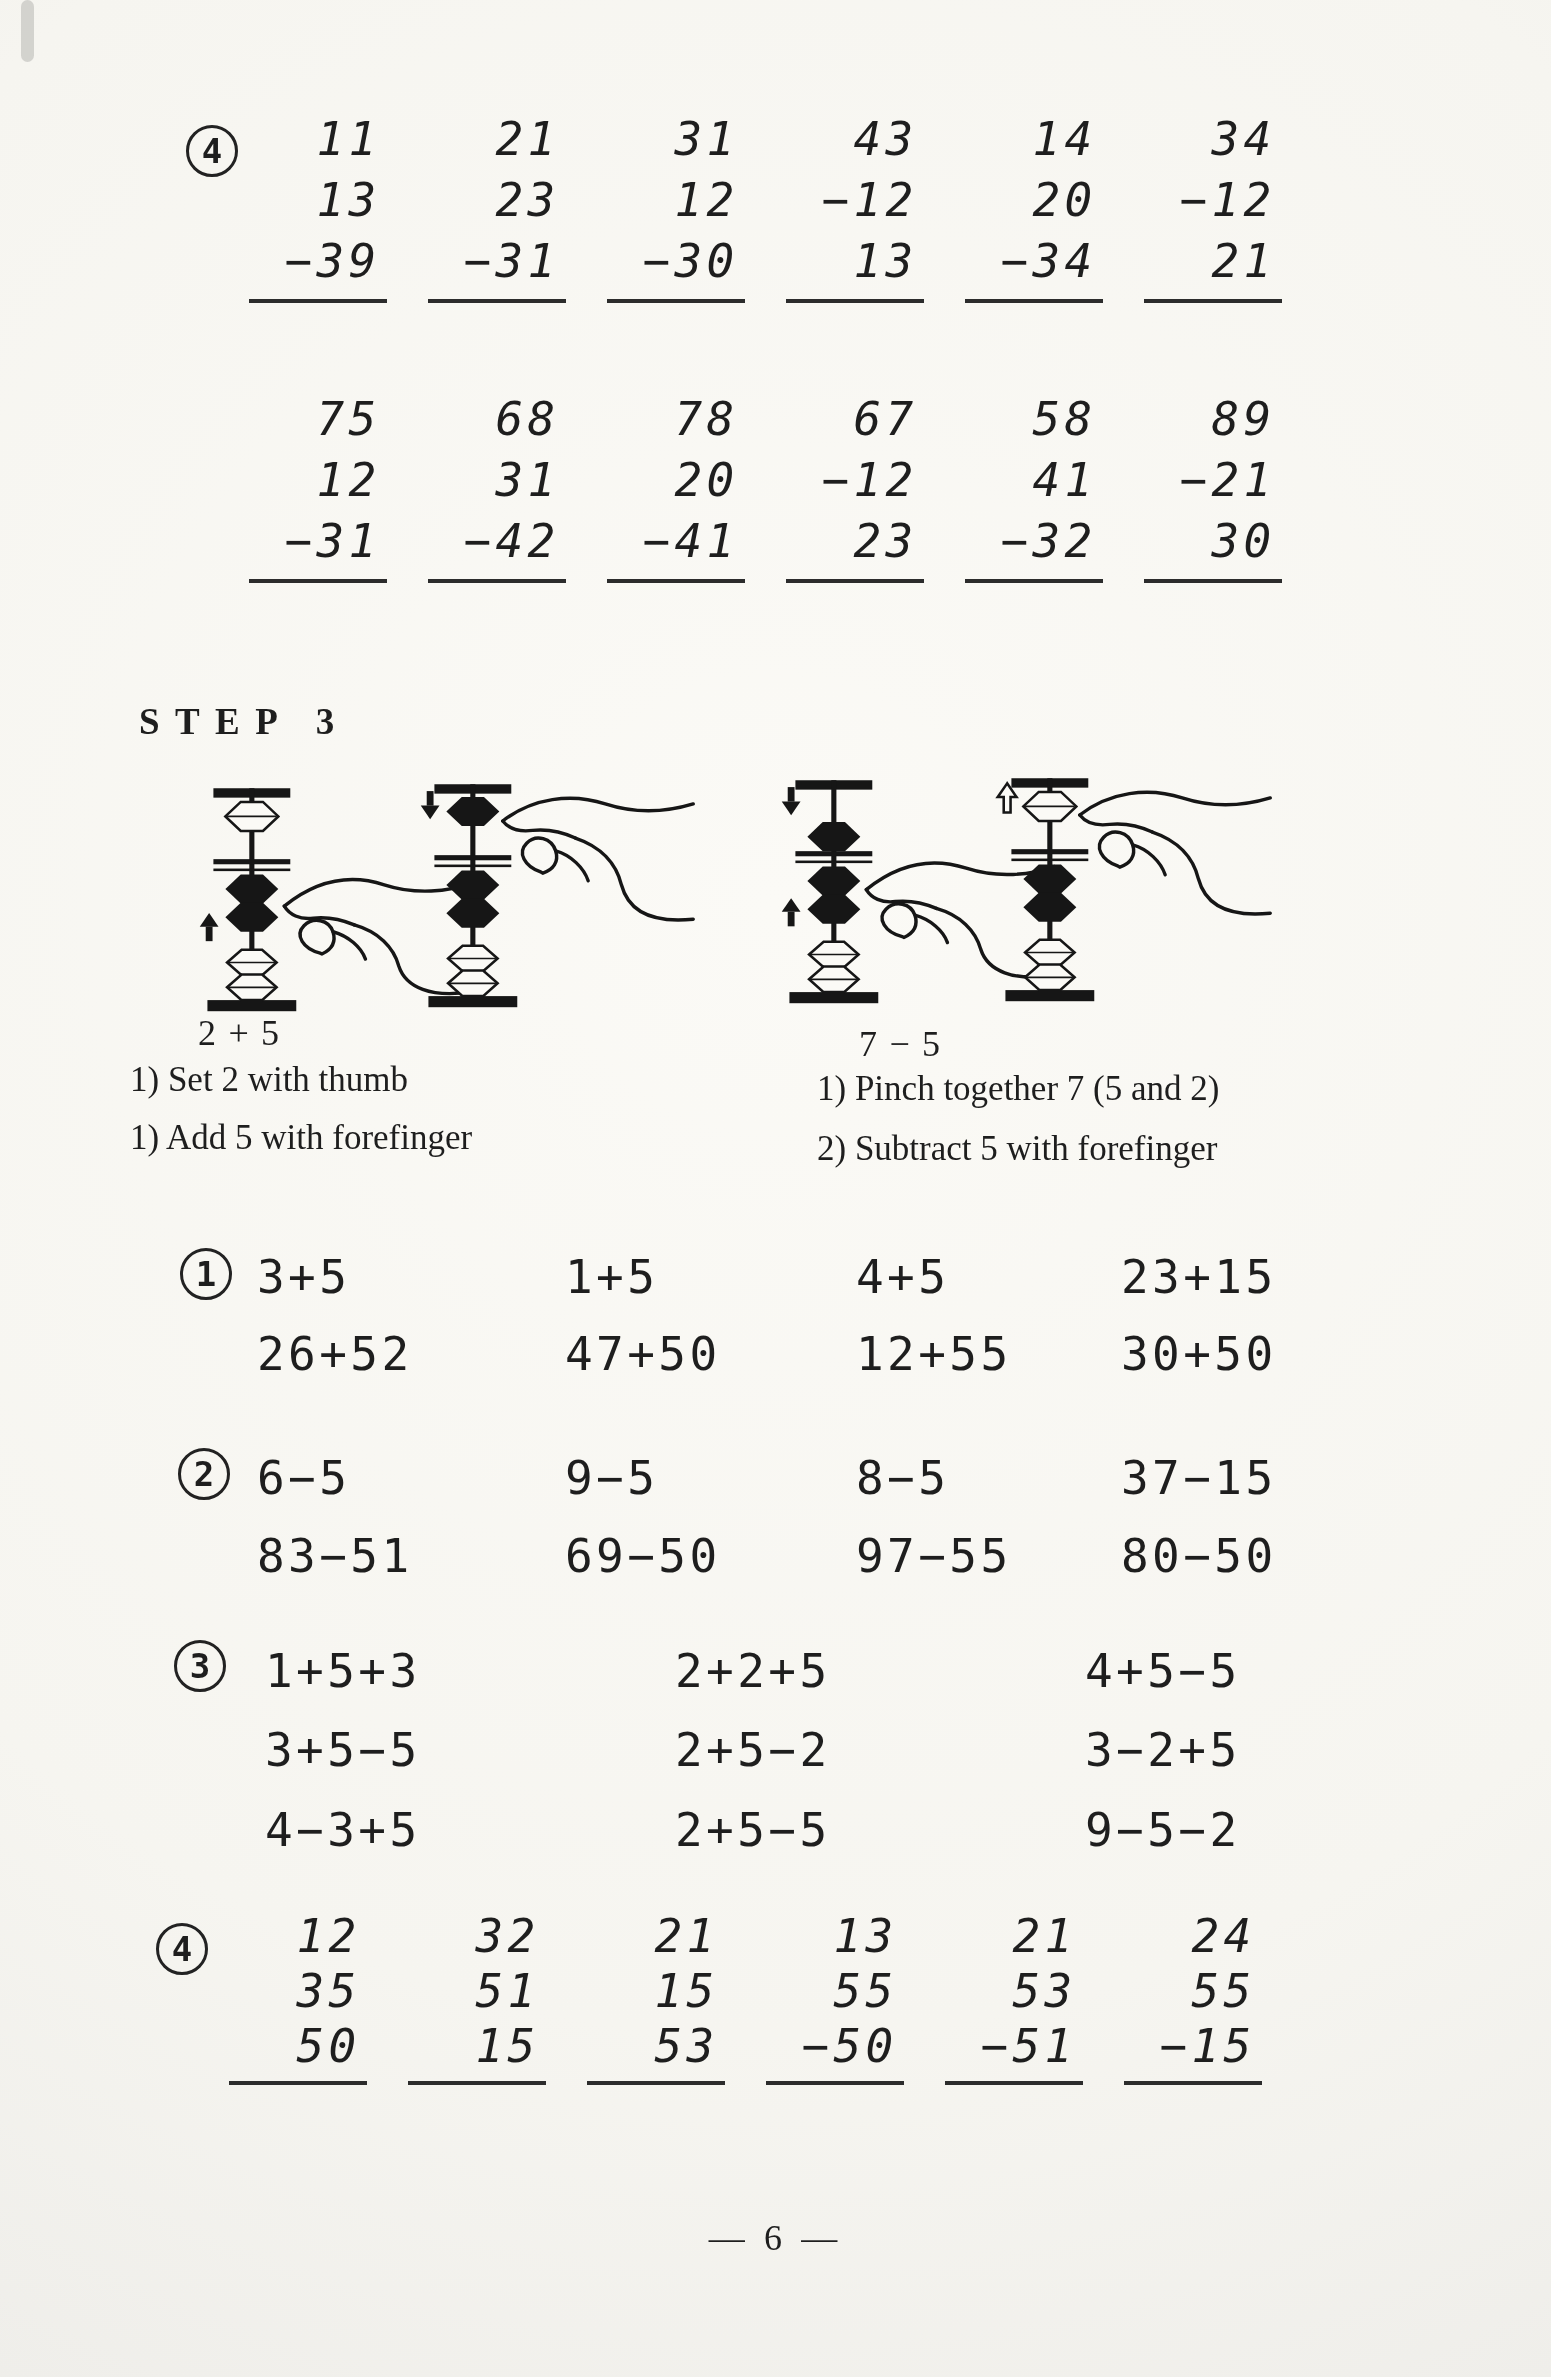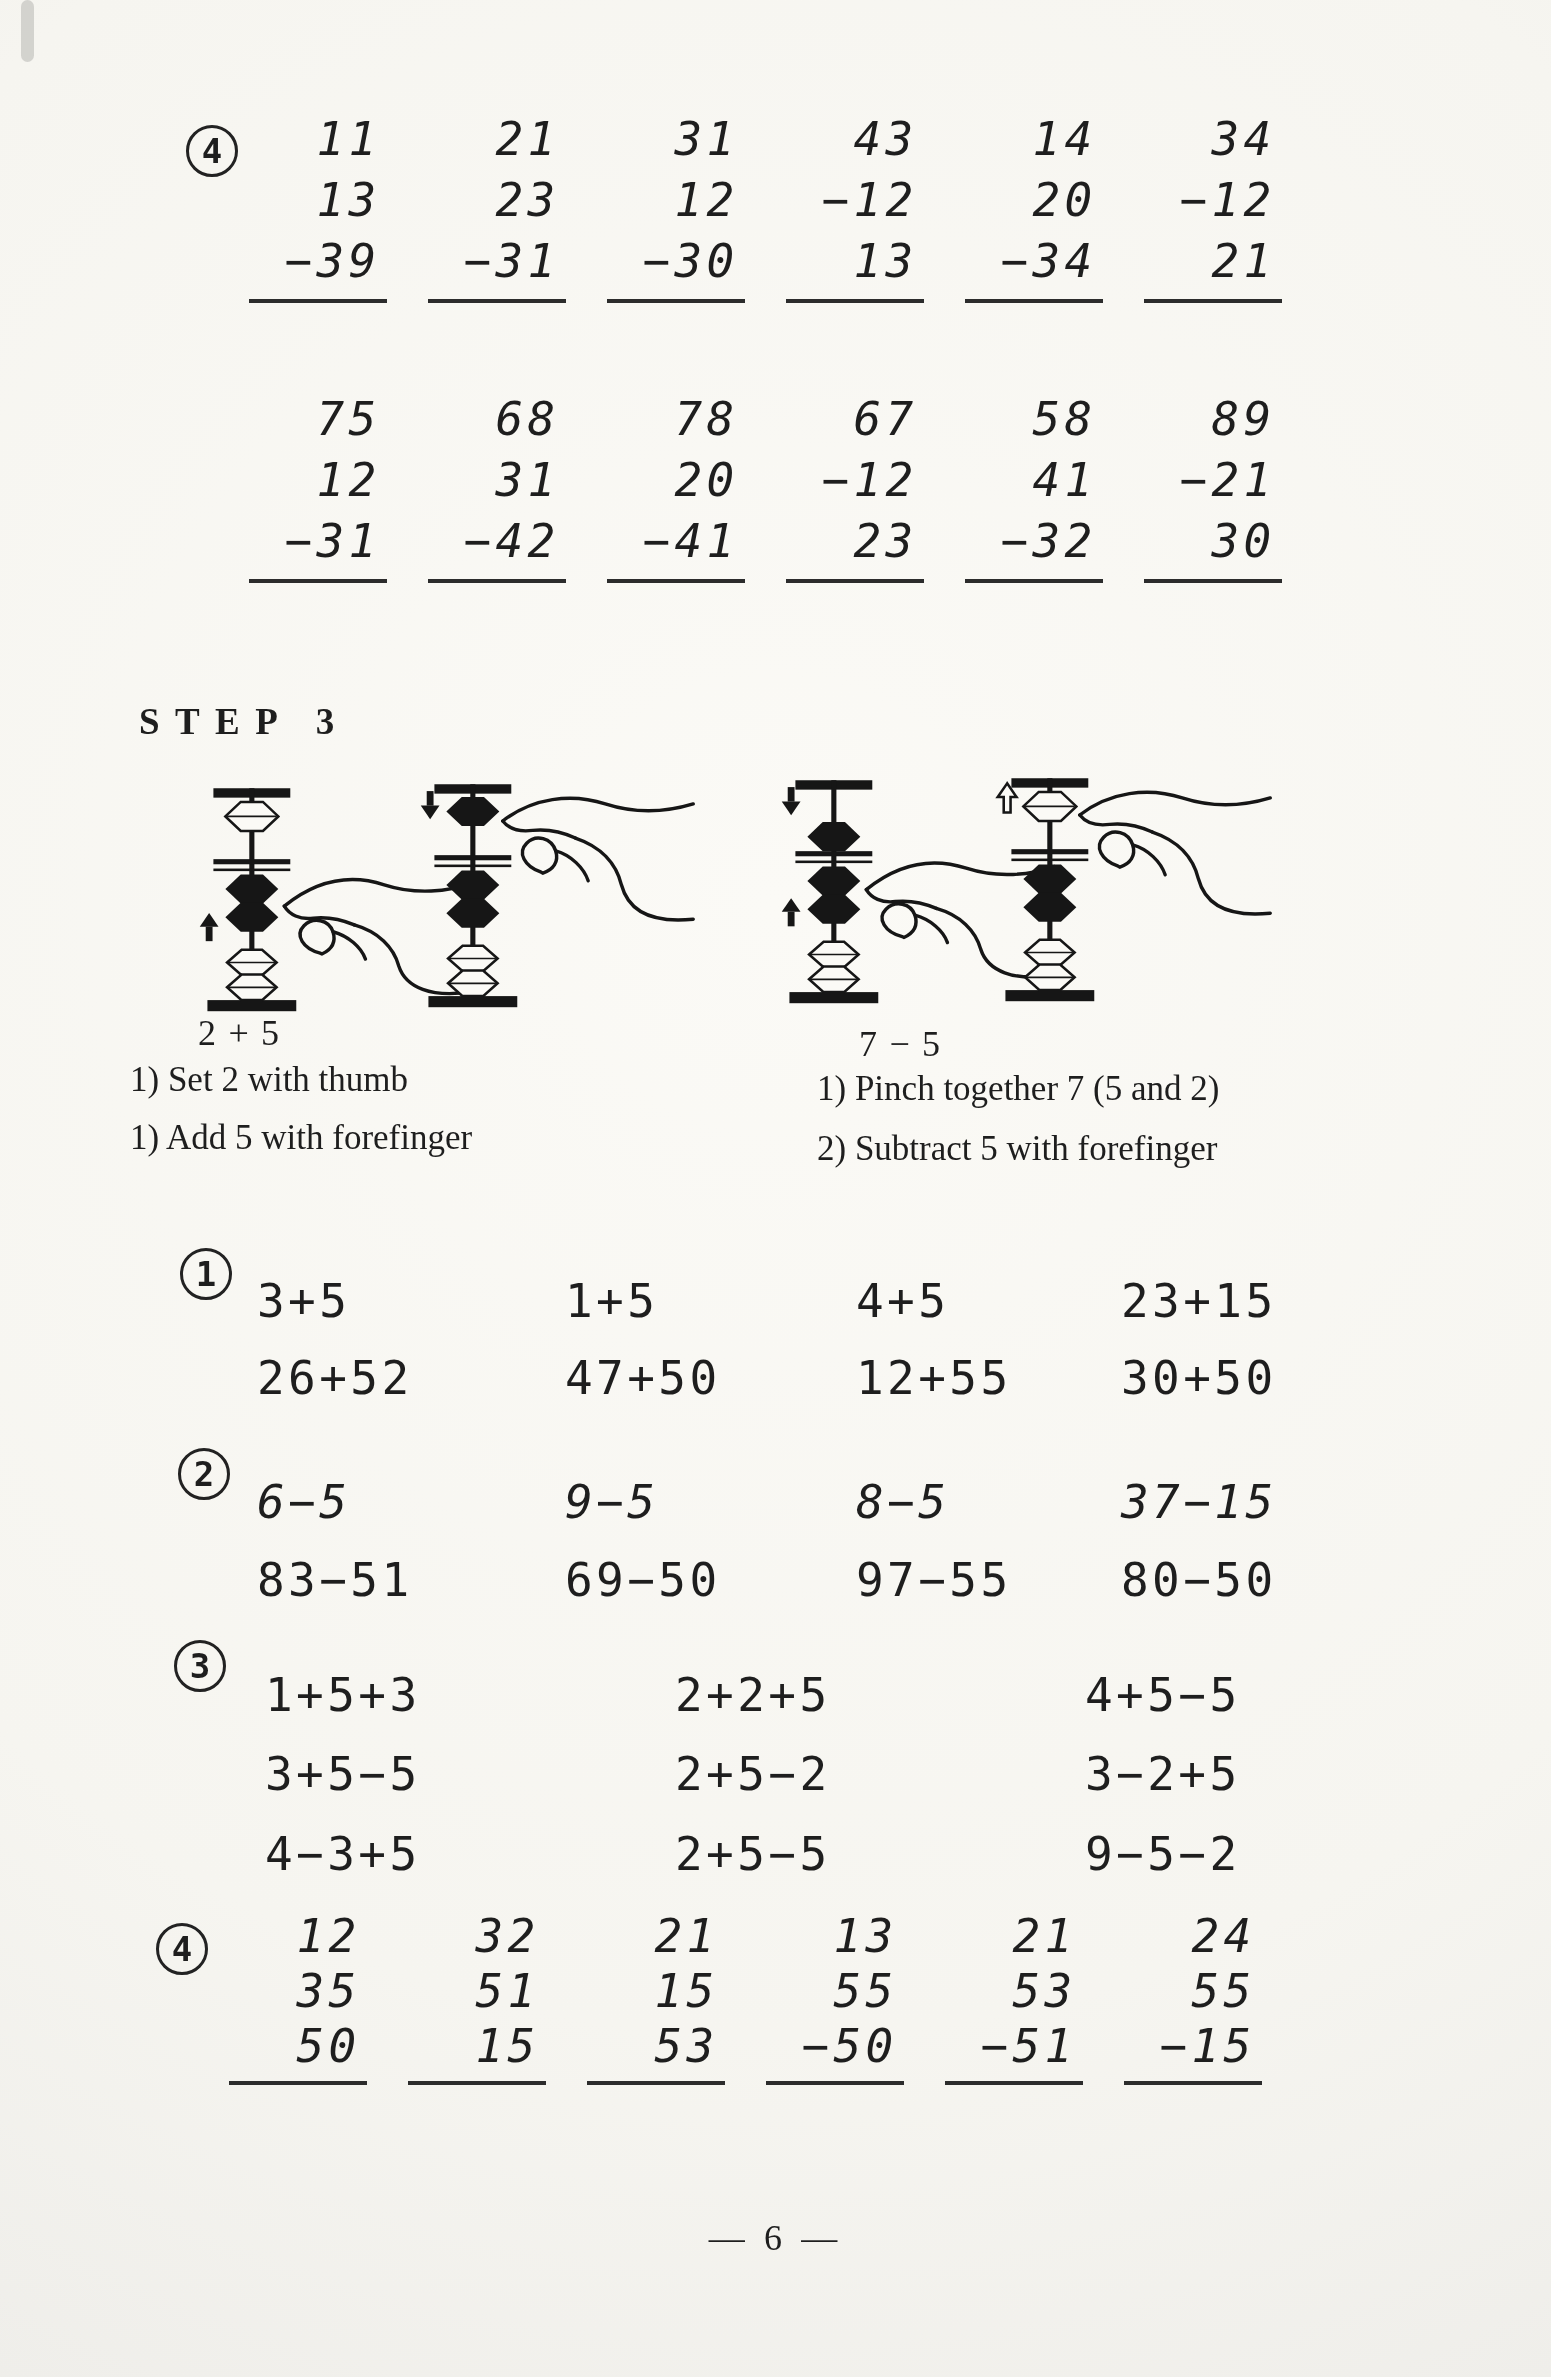--- a/index.html
+++ b/index.html
@@ -29,21 +29,21 @@
     position:absolute;left:139px;top:700px;
     font-family:"Liberation Serif","DejaVu Serif",serif;font-weight:700;
     font-size:37px;letter-spacing:15.4px;white-space:pre;
   }
 
   
   .demo-expr{position:absolute;font-family:"Liberation Serif","DejaVu Serif",serif;font-size:36px;letter-spacing:1.7px;}
   .demo-step{position:absolute;font-family:"Liberation Serif","DejaVu Serif",serif;font-size:35px;white-space:nowrap;}
 
   
-  .ex-row{position:absolute;display:flex;font-size:46px;letter-spacing:3.4px;white-space:nowrap;margin-top:24px;}
+  .ex-row{position:absolute;display:flex;font-size:46px;letter-spacing:3.4px;white-space:nowrap;}
   .ex-row .c1{width:308px;}
   .ex-row .c2{width:291px;}
   .ex-row .c3{width:265px;}
   .ex-row3 .w1,.ex-row3 .w2{width:410px;}
 
   .page-number{
     position:absolute;left:0;top:2217px;width:100%;text-align:center;
     font-family:"Liberation Serif","DejaVu Serif",serif;font-size:36px;letter-spacing:5.1px;
   }
 
@@ -279,21 +279,21 @@
     <span class="c4">23+15</span>
   </div>
   <div class="ex-row" style="left:257px;top:1327px;">
     <span class="c1">26+52</span>
     <span class="c2">47+50</span>
     <span class="c3">12+55</span>
     <span class="c4">30+50</span>
   </div>
 
   <div class="circ" style="left:178px;top:1448px;">2</div>
-  <div class="ex-row" style="left:257px;top:1451px;font-style:italic;">
+  <div class="ex-row" style="left:257px;top:1451px;">
     <span class="c1">6−5</span>
     <span class="c2">9−5</span>
     <span class="c3">8−5</span>
     <span class="c4">37−15</span>
   </div>
   <div class="ex-row" style="left:257px;top:1529px;">
     <span class="c1">83−51</span>
     <span class="c2">69−50</span>
     <span class="c3">97−55</span>
     <span class="c4">80−50</span>

